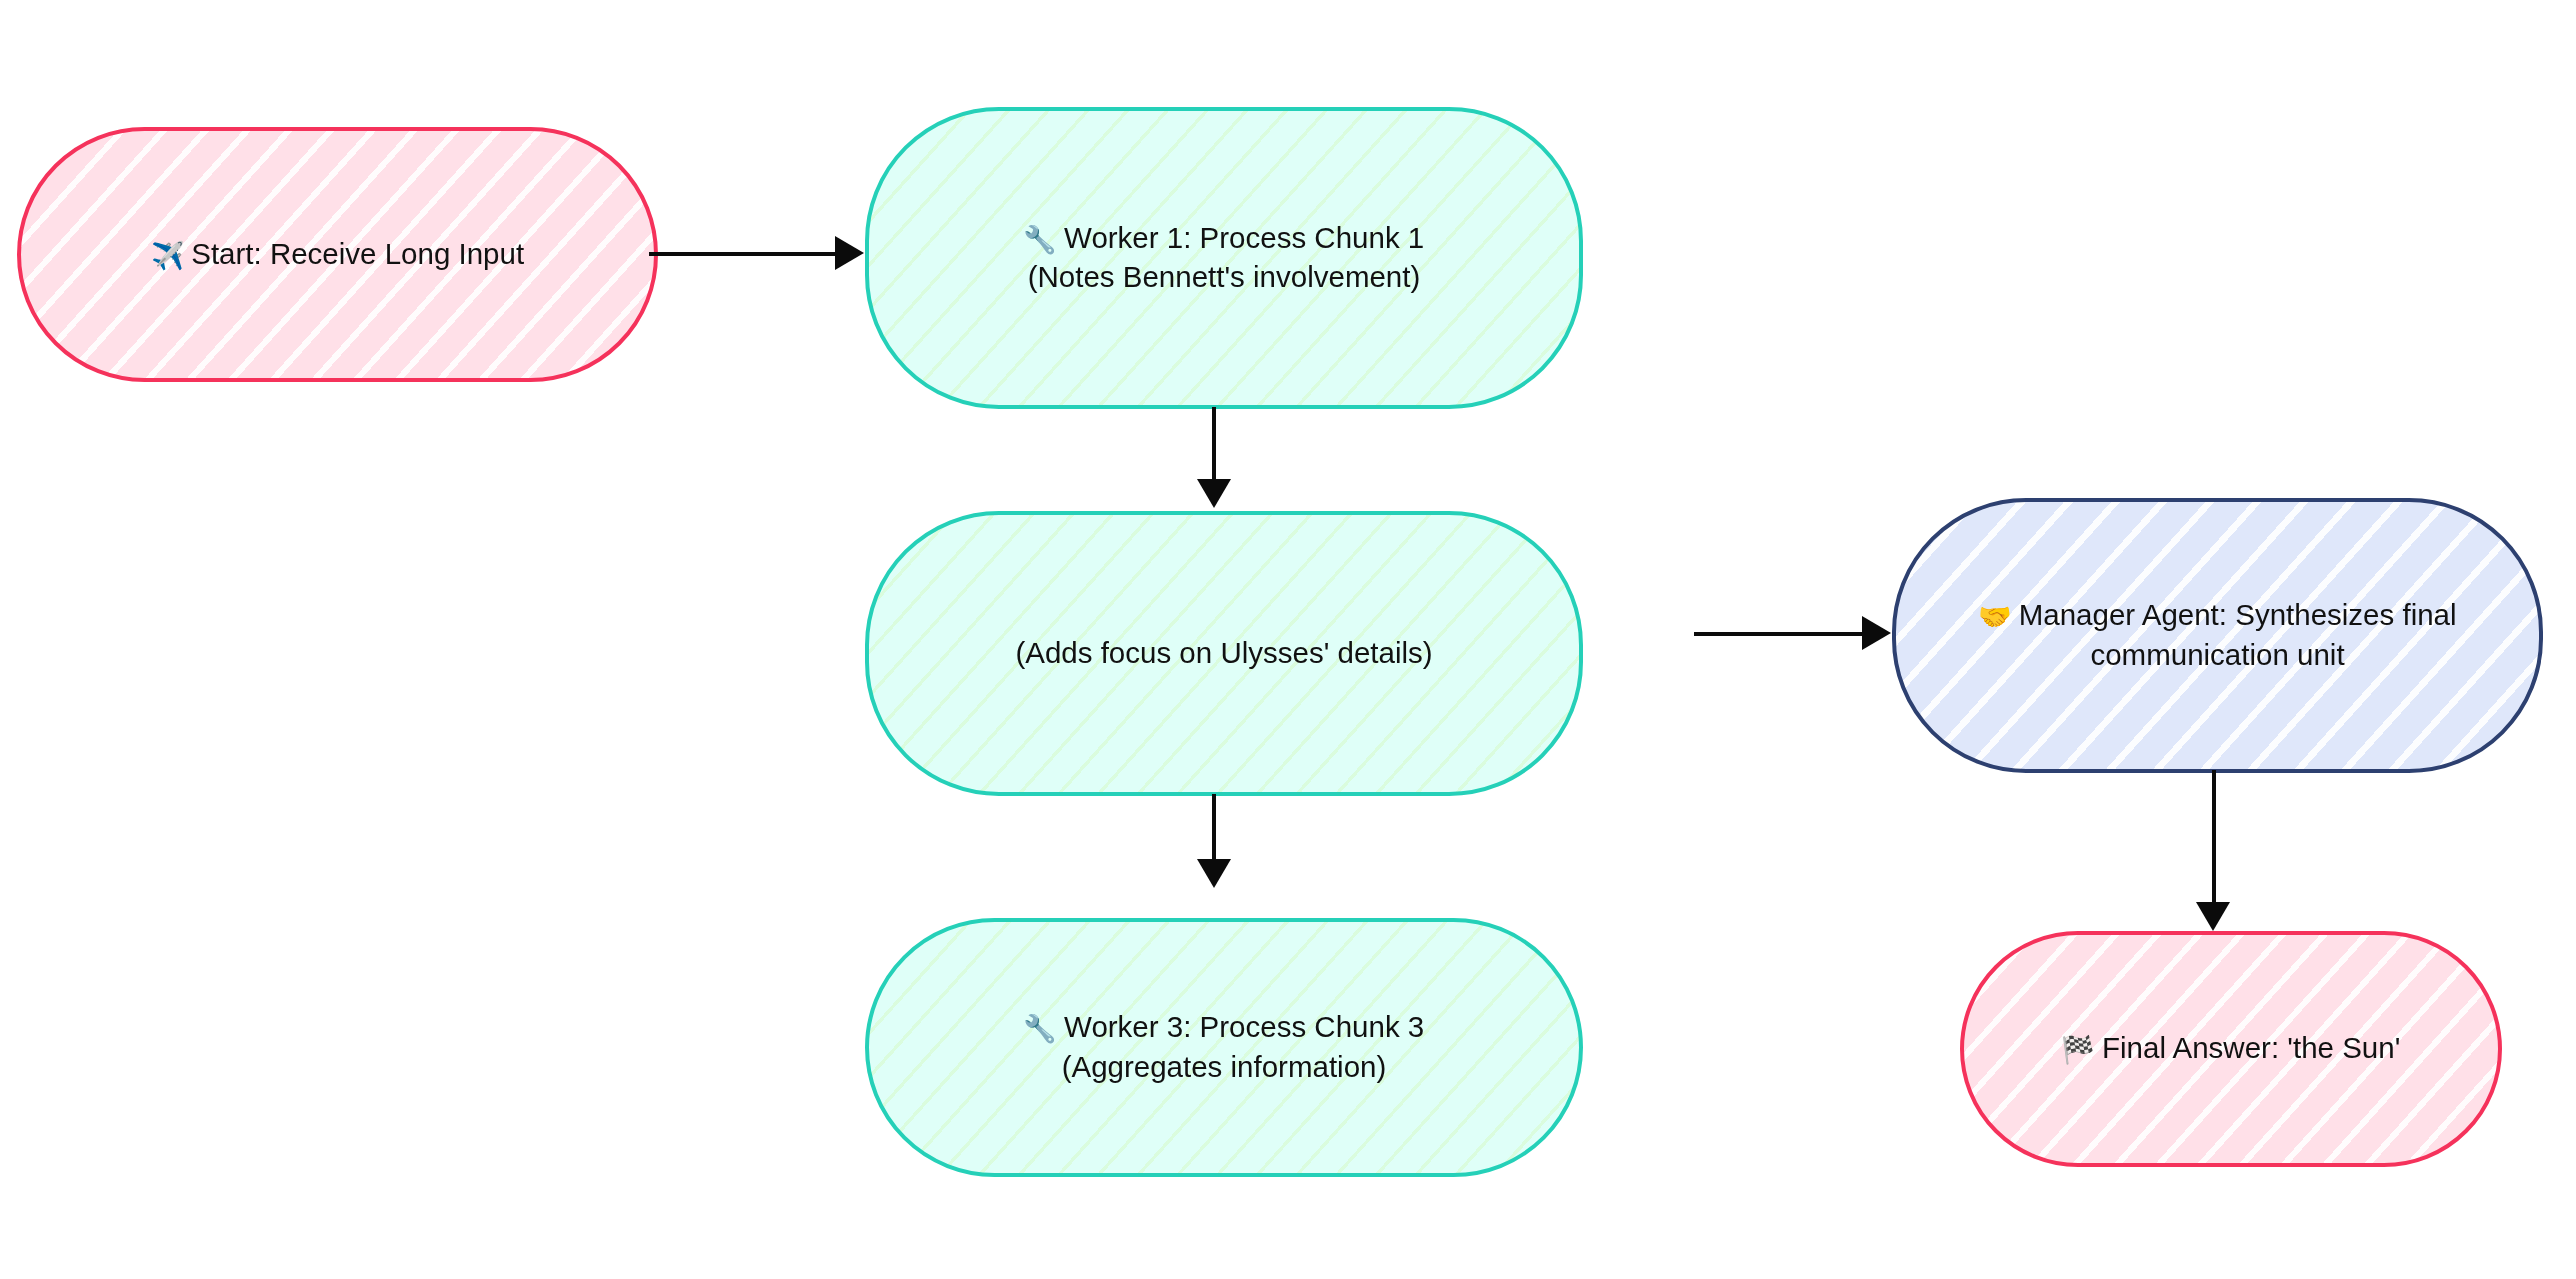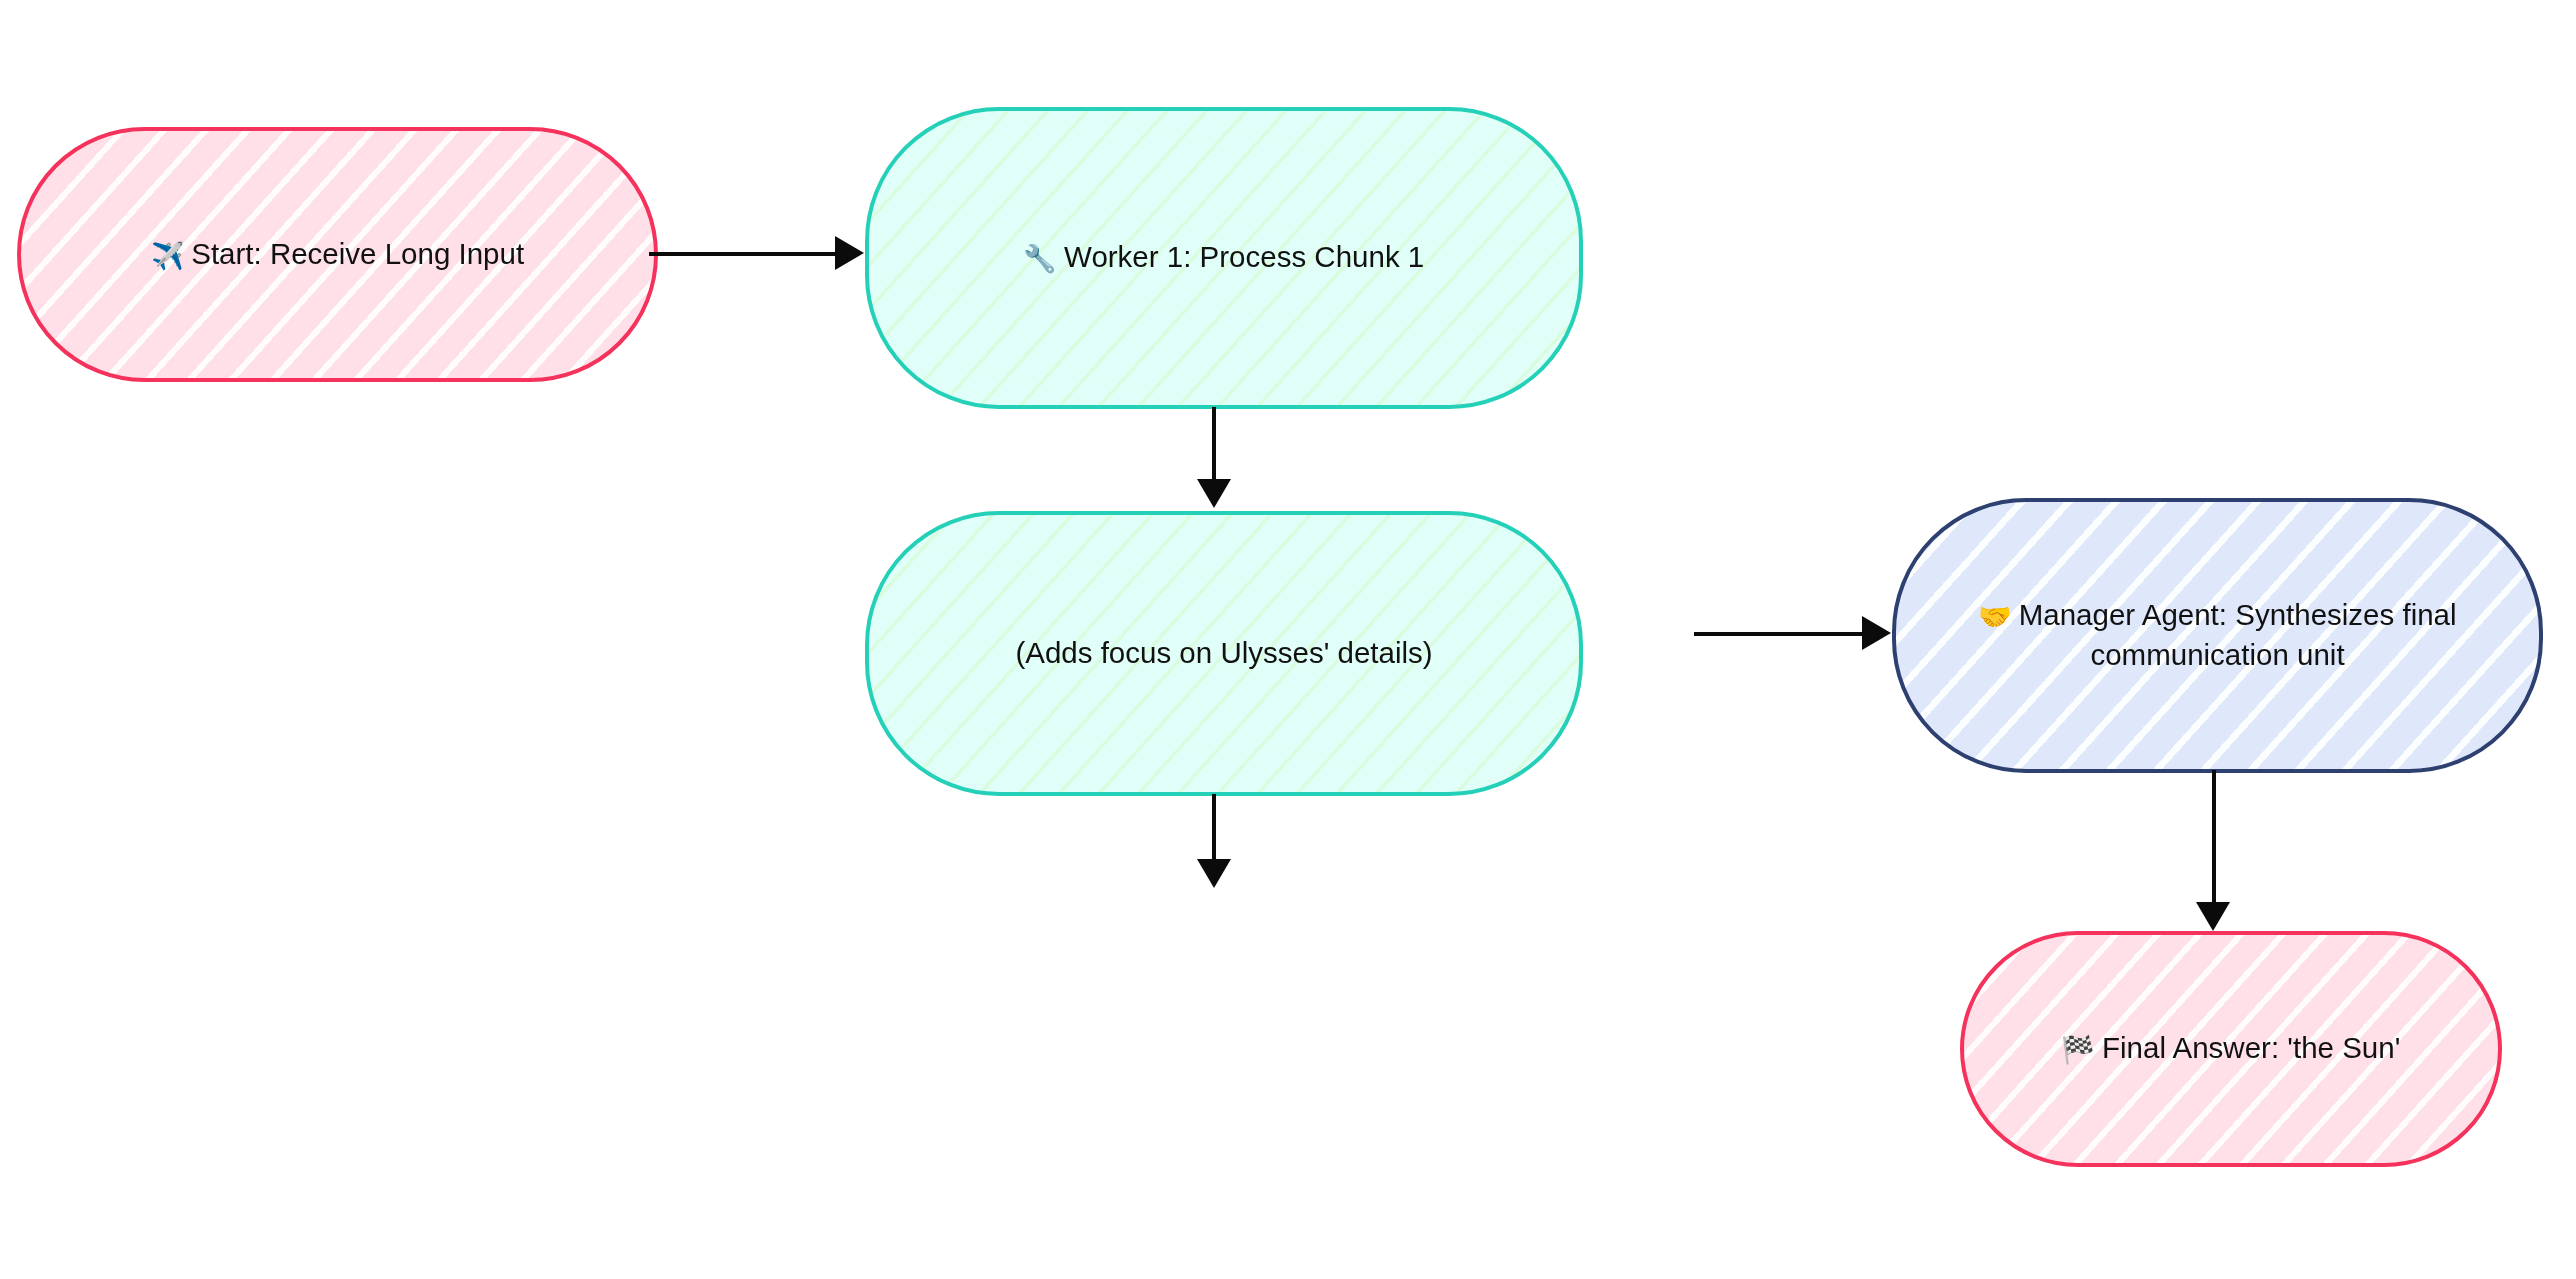--- a/index.html
+++ b/index.html
@@ -143,26 +143,31 @@
 
 <div id="canvas">
 
 
   <div class="node pink" style="left:17px; top:127px; width:641px; height:255px;">
     <span class="line"><span class="emoji">✈️</span><span>Start: Receive Long Input</span></span>
   </div>
 
   <div class="node teal" style="left:865px; top:107px; width:718px; height:302px;">
     <span class="line"><span class="emoji">🔧</span><span>Worker 1: Process Chunk 1</span></span>
+    <span class="line">(Notes Bennett's involvement)</span>
   </div>
 
   <div class="node teal" style="left:865px; top:511px; width:718px; height:285px;">
     <span class="line">(Adds focus on Ulysses' details)</span>
   </div>
 
+  <div class="node teal" style="left:865px; top:918px; width:718px; height:259px;">
+    <span class="line"><span class="emoji">🔧</span><span>Worker 3: Process Chunk 3</span></span>
+    <span class="line">(Aggregates information)</span>
+  </div>
 
   <div class="node navy" style="left:1892px; top:498px; width:651px; height:275px;justify-content:center;">
     <span class="line"><span class="emoji">🤝</span><span>Manager Agent: Synthesizes final</span></span>
     <span class="line">communication unit</span>
   </div>
 
   <div class="node pink" style="left:1960px; top:931px; width:542px; height:236px;">
     <span class="line"><span class="emoji">🏁</span><span>Final Answer: 'the Sun'</span></span>
   </div>
 

